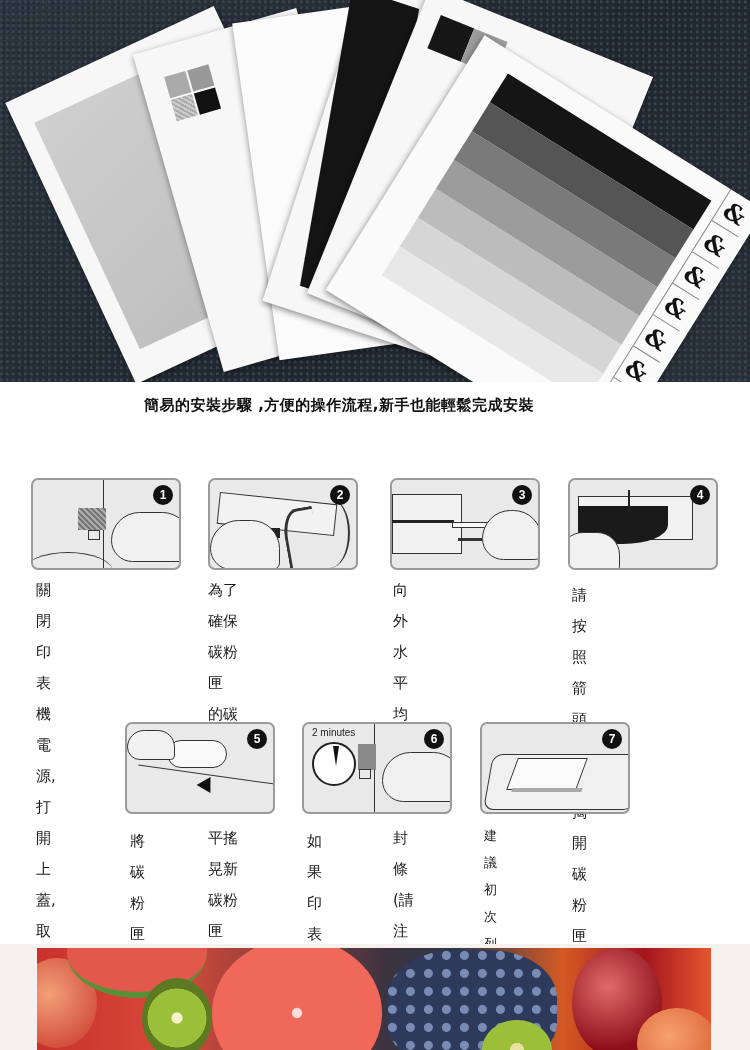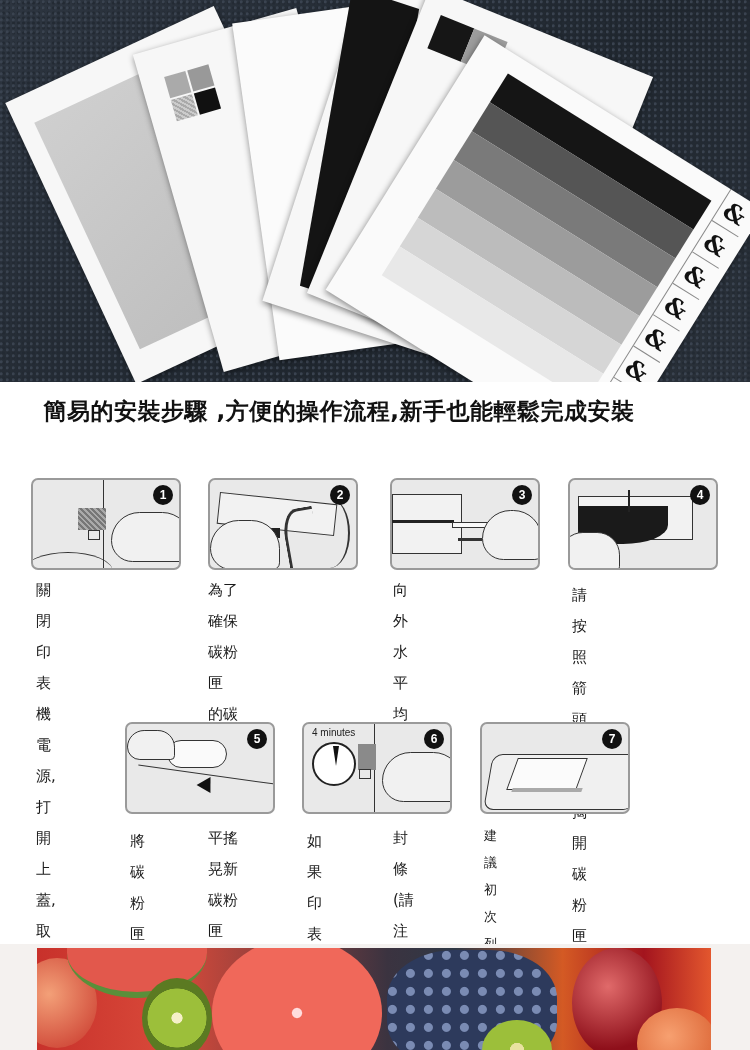--- a/index.html
+++ b/index.html
@@ -25,21 +25,21 @@
   .s5 .blk { position:absolute; left:20px; top:22px; width:36px; height:36px; background:#161616; }
   .s5 .gry { position:absolute; left:56px; top:22px; width:36px; height:36px; background:#9c9c9c; }
   .s5 .te { position:absolute; right:40px; top:60px; font-size:12px; font-weight:bold; color:#222; }
   .s6 { left: 380px; top: 100px; width: 330px; height: 300px; transform: rotate(32deg); background:#fafafa; }
   .s6 .band { position:absolute; left:40px; width:240px; height:34px; }
   .s6 .amp-col { position:absolute; right:8px; top:0; width:32px; height:300px; border-left:1px solid #888; }
   .s6 .amp { display:block; height:37px; border-bottom:1px solid #888; font: bold 24px "DejaVu Serif", serif; text-align:center; line-height:37px; color:#111; }
 
   
   .heading { position: absolute; left: 0; top: 396px; width: 678px; text-align: center;
-    font-size: 23px; font-weight: bold; letter-spacing: 0.5px; color: #111; }
+    font-size: 15px; font-weight: bold; letter-spacing: 0.5px; color: #111; }
 
   
   .step { position: absolute; }
   .panel { position: absolute; width: 150px; height: 92px; border: 2px solid #9a9a9a; border-radius: 7px;
     background: #e9e9e9; overflow: hidden; }
   .badge { position: absolute; right: 6px; top: 5px; width: 20px; height: 20px; border-radius: 50%;
     background: #111; color: #fff; font: bold 12px "Liberation Sans", sans-serif; text-align: center; line-height: 20px; }
   .caption { position: absolute; font-size: 15px; line-height: 31px; color: #1a1a1a; white-space: pre-line; }
   .caption.small { font-size: 13px; line-height: 27px; }
 
@@ -169,21 +169,21 @@
     <div class="hand" style="left:0;top:6px;width:48px;height:30px"></div>
     <span class="badge">5</span>
   </div>
   <div class="caption" style="left:130px;top:826px;">將碳粉匣裝入印
 表機,關上蓋子,開
 啟電源</div>
 </div>
 
 <div class="step">
   <div class="panel" style="left:302px;top:722px;">
-    <span class="mins">4 minutes</span>
+    <span class="mins">2 minutes</span>
     <div class="clock" style="left:8px;top:18px;"></div>
     <div class="line" style="left:70px;top:0;height:92px;border-left-width:1.5px"></div>
     <div class="hatch" style="left:54px;top:20px;width:18px;height:26px;background:#8a8a8a"></div>
     <div class="line" style="left:55px;top:45px;width:12px;height:10px;border-width:1.5px"></div>
     <div class="hand" style="left:78px;top:28px;width:80px;height:50px"></div>
     <span class="badge">6</span>
   </div>
   <div class="caption" style="left:307px;top:826px;">如果印表機顯示
 錯誤訊息,請關閉
 電源2分鐘後再重

